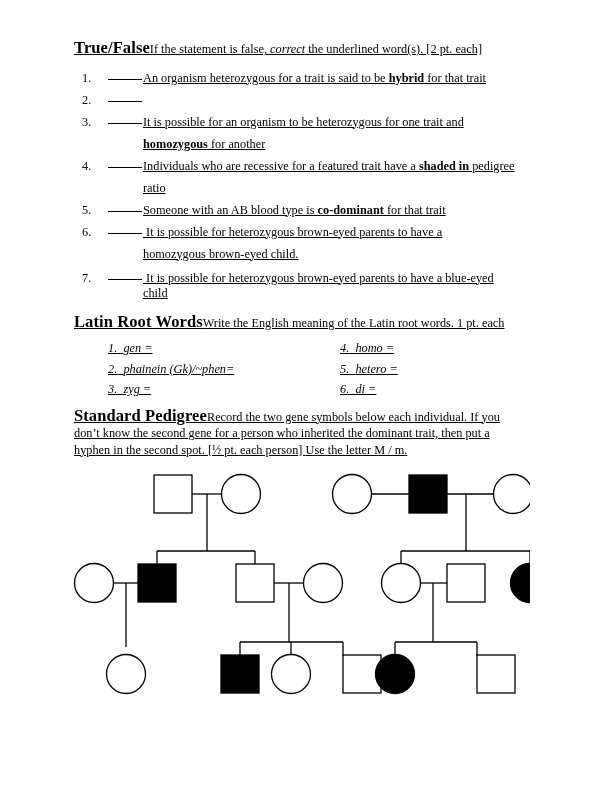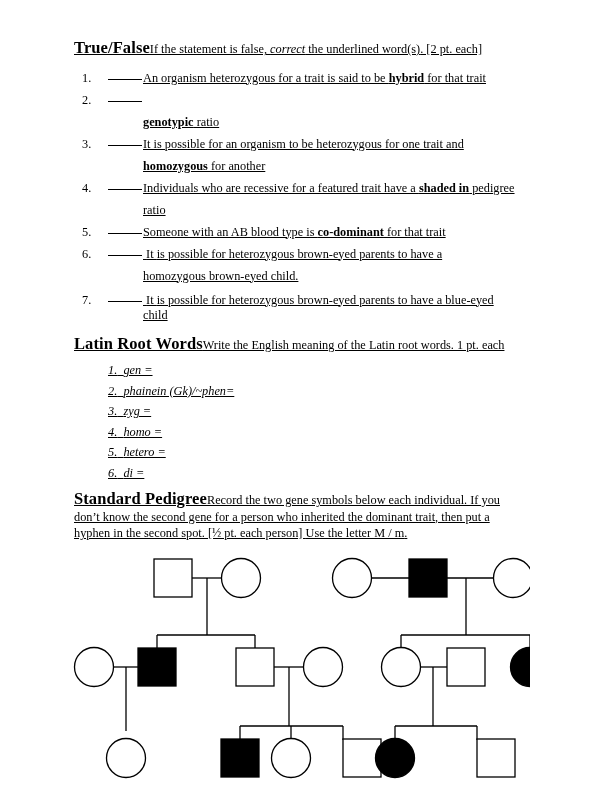--- a/index.html
+++ b/index.html
@@ -74,21 +74,21 @@
   }
   .tf-text-indent {
     display: block;
     padding-left: 35px;
   }
 
   
   .latin-wrap {
     margin-top: 7px;
     display: flex;
-    flex-direction: column;
+    flex-direction: row;
   }
   .latin-col {
     width: 232px;
   }
   .latin-col ol {
     margin: 0;
     padding-left: 30px;
   }
   .latin-col li {
     font-size: 12.3px;
@@ -123,21 +123,20 @@
     <ul class="tf-list">
 
       <li class="tf-item">
         <span class="tf-num">1.</span>
         <span class="tf-blank"></span><span>An organism heterozygous for a trait is said to be </span><span class="bold-uline">hybrid</span><span> for that trait</span>
       </li>
 
       <li class="tf-item">
         <span class="tf-num">2.</span>
         <span class="tf-blank"></span>
-        <span class="tf-text-indent"><span class="bold-uline">genotypic</span><span> ratio</span></span>
       </li>
 
       <li class="tf-item">
         <span class="tf-num">3.</span>
         <span class="tf-blank"></span><span>It is possible for an organism to be heterozygous for one trait and</span>
         <span class="tf-text-indent"><span class="bold-uline">homozygous</span><span> for another</span></span>
       </li>
 
       <li class="tf-item">
         <span class="tf-num">4.</span>

